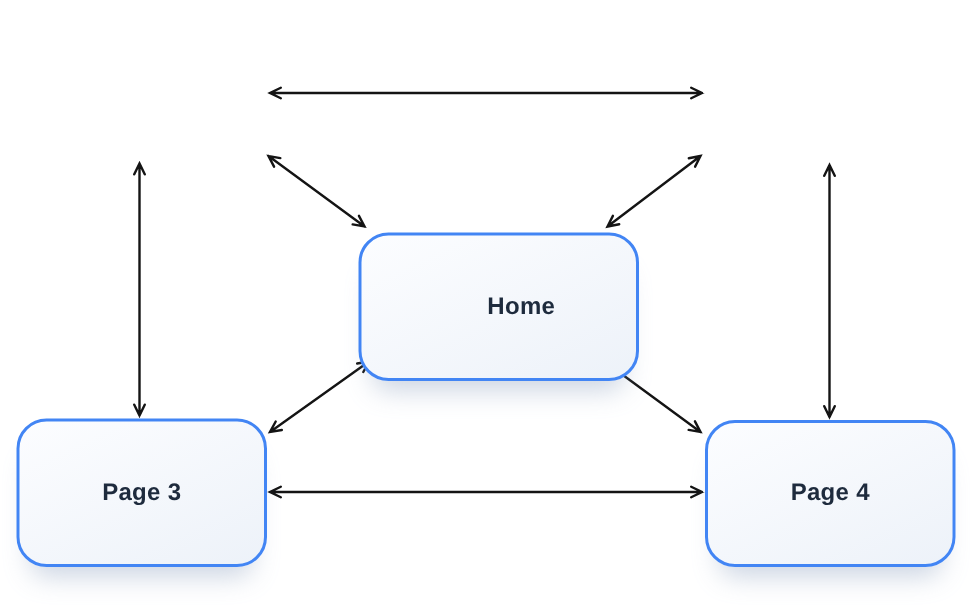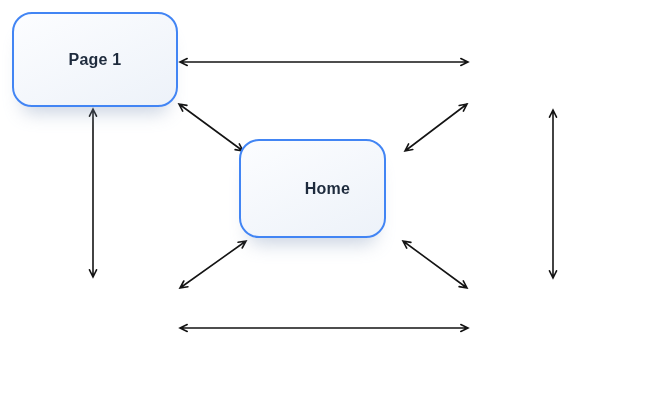--- a/index.html
+++ b/index.html
@@ -50,19 +50,22 @@
         <path d="M 180 328 L 468 328 M 460.8 324.5 L 468 328 L 460.8 331.5 M 187.2 331.5 L 180 328 L 187.2 324.5" fill="none" stroke="#141414" stroke-width="1.6" stroke-linecap="round"></path>
         <path d="M 93 109 L 93 277 M 96.5 269.8 L 93 277 L 89.5 269.8 M 89.5 116.2 L 93 109 L 96.5 116.2" fill="none" stroke="#141414" stroke-width="1.6" stroke-linecap="round"></path>
         <path d="M 553 110 L 553 278 M 556.5 270.8 L 553 278 L 549.5 270.8 M 549.5 117.2 L 553 110 L 556.5 117.2" fill="none" stroke="#141414" stroke-width="1.6" stroke-linecap="round"></path>
         <path d="M 179 104 L 243 151 M 239.3 143.9 L 243 151 L 235.1 149.6 M 182.7 111.1 L 179 104 L 186.9 105.4" fill="none" stroke="#141414" stroke-width="1.6" stroke-linecap="round"></path>
         <path d="M 467 104 L 405 151 M 412.8 149.5 L 405 151 L 408.6 143.9 M 459.2 105.5 L 467 104 L 463.4 111.1" fill="none" stroke="#141414" stroke-width="1.6" stroke-linecap="round"></path>
         <path d="M 180 288 L 246 241 M 238.1 242.3 L 246 241 L 242.2 248.0 M 187.9 286.7 L 180 288 L 183.8 281.0" fill="none" stroke="#141414" stroke-width="1.6" stroke-linecap="round"></path>
         <path d="M 467 288 L 403 241 M 406.7 248.1 L 403 241 L 410.9 242.4 M 463.3 280.9 L 467 288 L 459.1 286.6" fill="none" stroke="#141414" stroke-width="1.6" stroke-linecap="round"></path>
       </g>
   </svg>
 
-<div class="node" style="left: 12px; top: 12px; width: 166px; height: 95px;">
-      <span class="node-label">Page 1</span>
+    <div class="node" style="left: 239px; top: 155px; width: 187px; height: 99px; padding-left: 30px;">
+      <span class="node-label">Home</span>
     </div>
-    <div class="node" style="left: 239px; top: 139px; width: 147px; height: 99px; padding-left: 30px;">
-      <span class="node-label">Home</span>
+    <div class="node" style="left: 11px; top: 279px; width: 167px; height: 99px;">
+      <span class="node-label">Page 3</span>
+    </div>
+    <div class="node" style="left: 470px; top: 280px; width: 167px; height: 98px;">
+      <span class="node-label">Page 4</span>
     </div>
   </div>
 
 </body></html>

